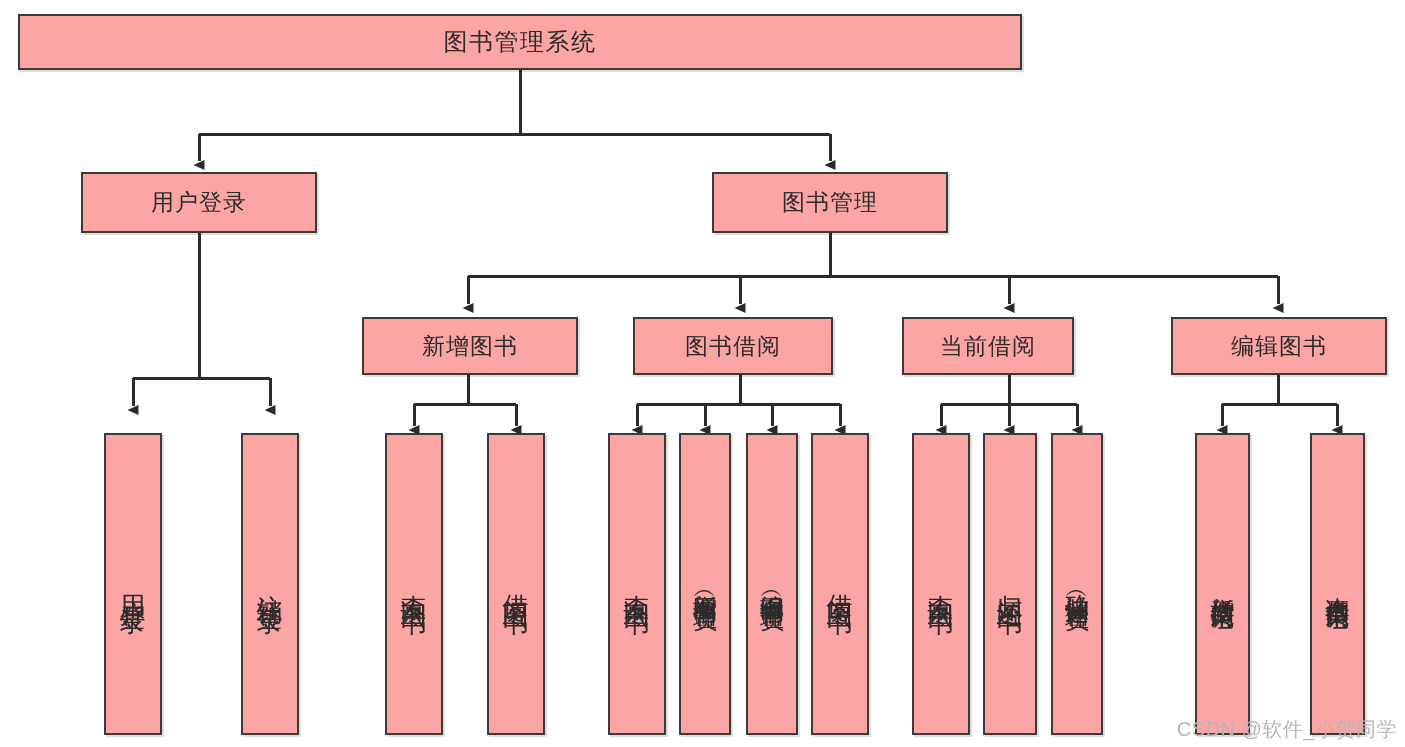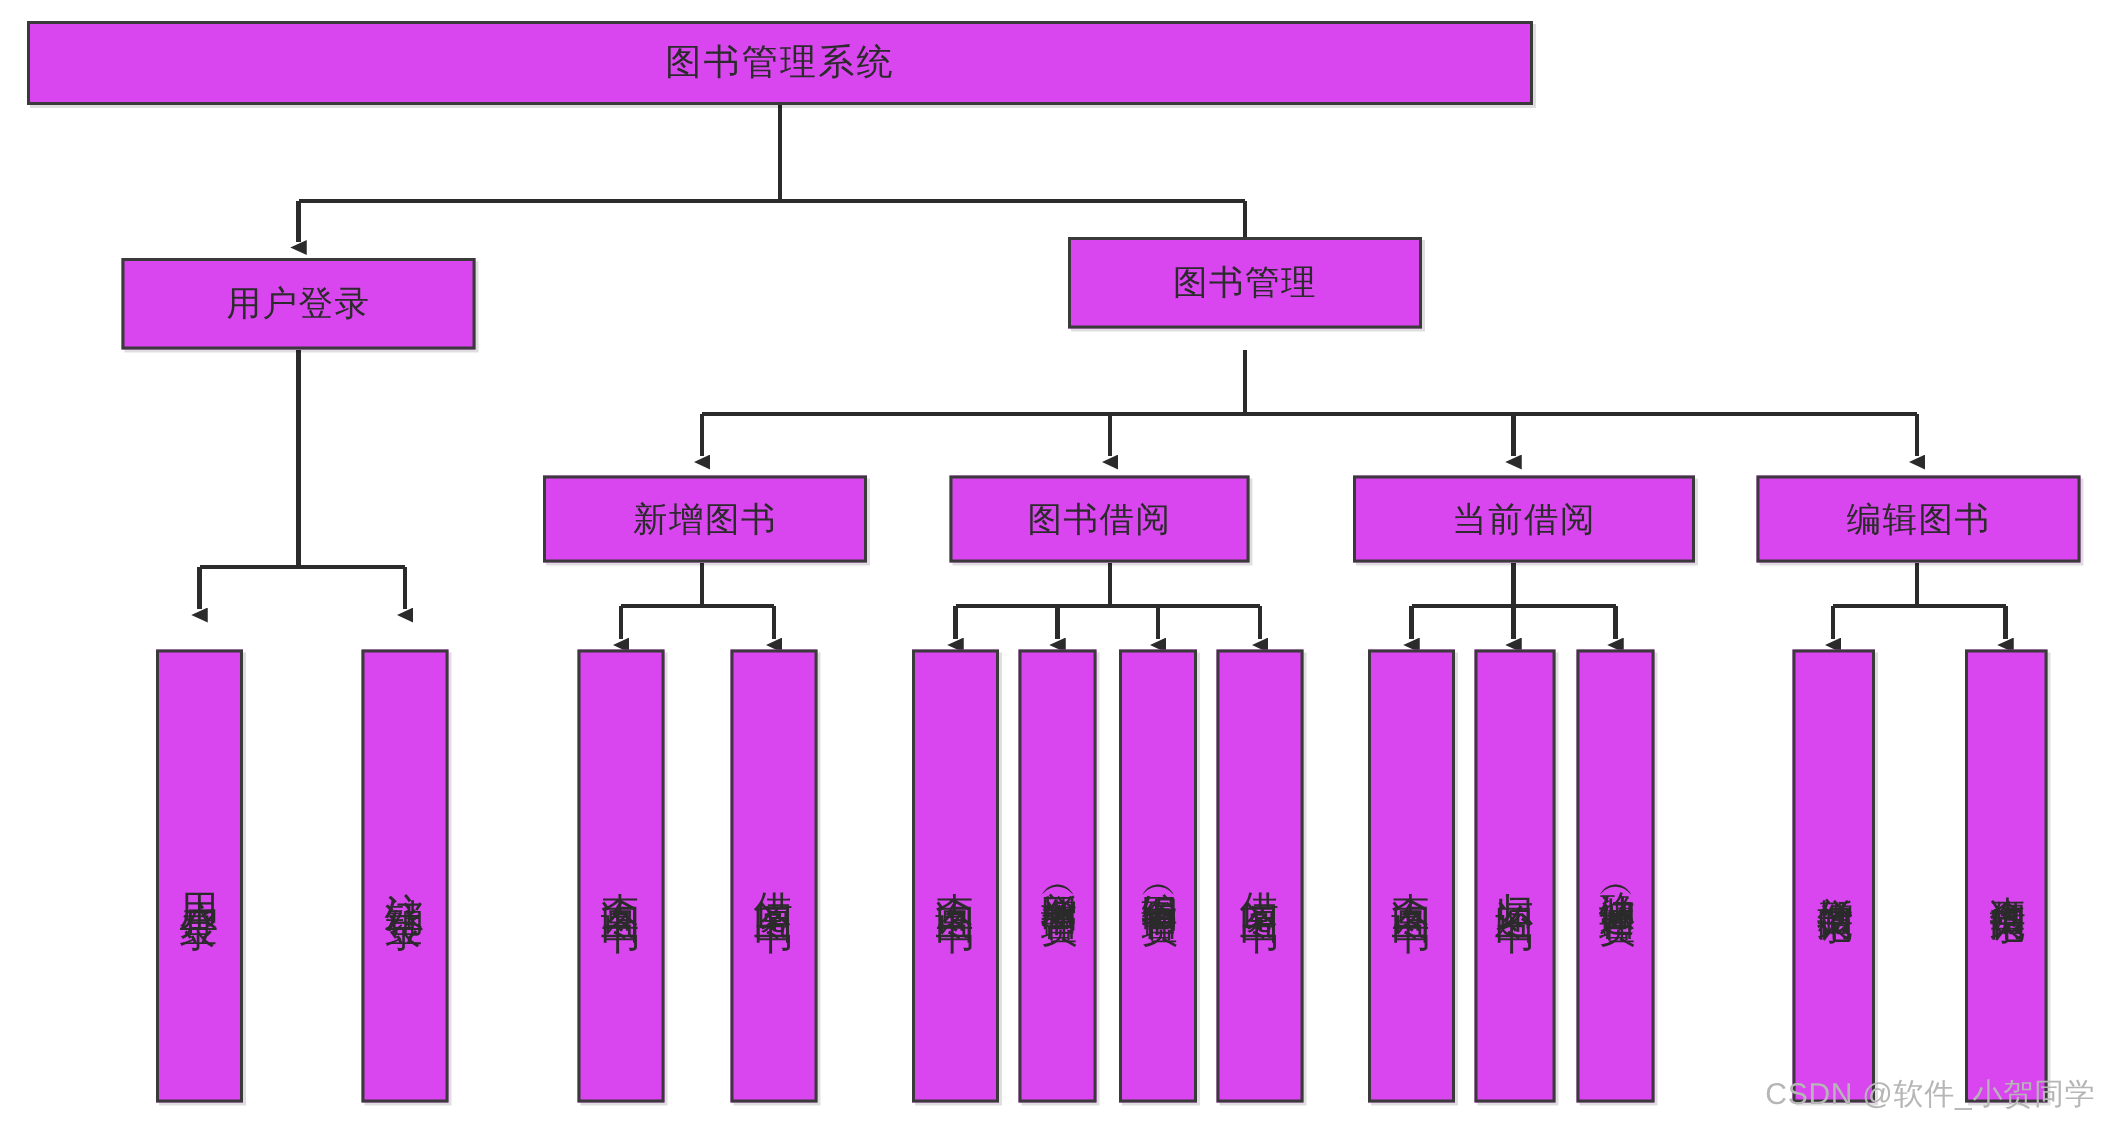--- a/index.html
+++ b/index.html
@@ -22,21 +22,21 @@
     position: absolute;
     left: 0;
     top: 0;
     width: 1405px;
     height: 747px;
     pointer-events: none;
   }
   .node {
     position: absolute;
     box-sizing: border-box;
-    background: #d946ef;
+    background: #fca5a5;
     border: 2.5px solid #3a3a3a;
     box-shadow: 2px 2px 0 rgba(0,0,0,0.13);
     display: flex;
     align-items: center;
     justify-content: center;
     color: #2b2b2b;
     z-index: 2;
   }
   .node .lbl {
     display: block;
@@ -138,33 +138,33 @@
   </svg>
 
   <div class="node h root" style="left:18px; top:14px; width:1004px; height:56px;">
     <span class="lbl">图书管理系统</span>
   </div>
 
   <div class="node h" style="left:81px; top:172px; width:236px; height:61px;">
     <span class="lbl">用户登录</span>
   </div>
 
-  <div class="node h" style="left:712px; top:158px; width:236px; height:61px;">
+  <div class="node h" style="left:712px; top:172px; width:236px; height:61px;">
     <span class="lbl">图书管理</span>
   </div>
 
   <div class="node h" style="left:362px; top:317px; width:216px; height:58px;">
     <span class="lbl">新增图书</span>
   </div>
 
   <div class="node h" style="left:633px; top:317px; width:200px; height:58px;">
     <span class="lbl">图书借阅</span>
   </div>
 
-  <div class="node h" style="left:902px; top:317px; width:228px; height:58px;">
+  <div class="node h" style="left:902px; top:317px; width:172px; height:58px;">
     <span class="lbl">当前借阅</span>
   </div>
 
   <div class="node h" style="left:1171px; top:317px; width:216px; height:58px;">
     <span class="lbl">编辑图书</span>
   </div>
 
   <div class="node v" style="left:104px; top:433px; width:58px; height:302px;">
     <span class="lbl">用户登录</span>
   </div>

